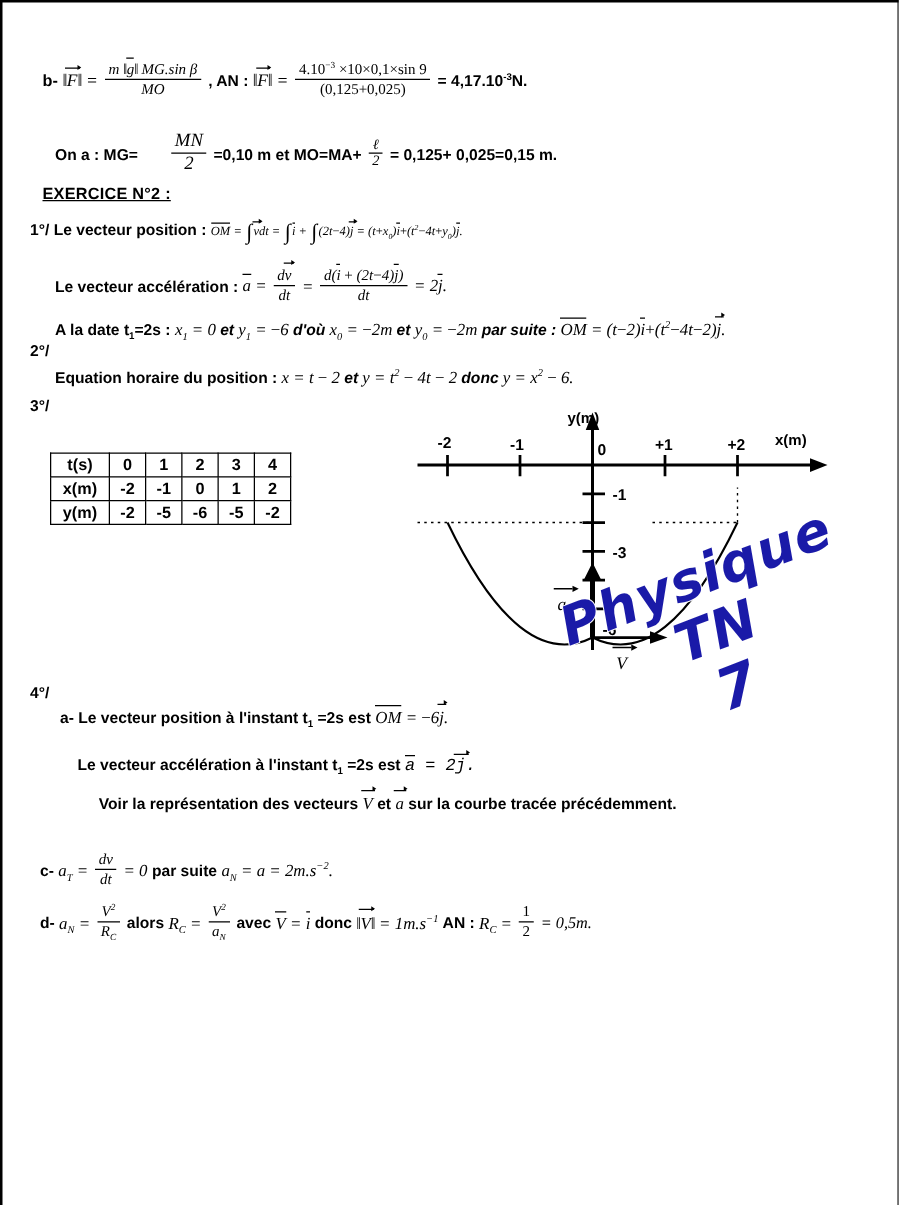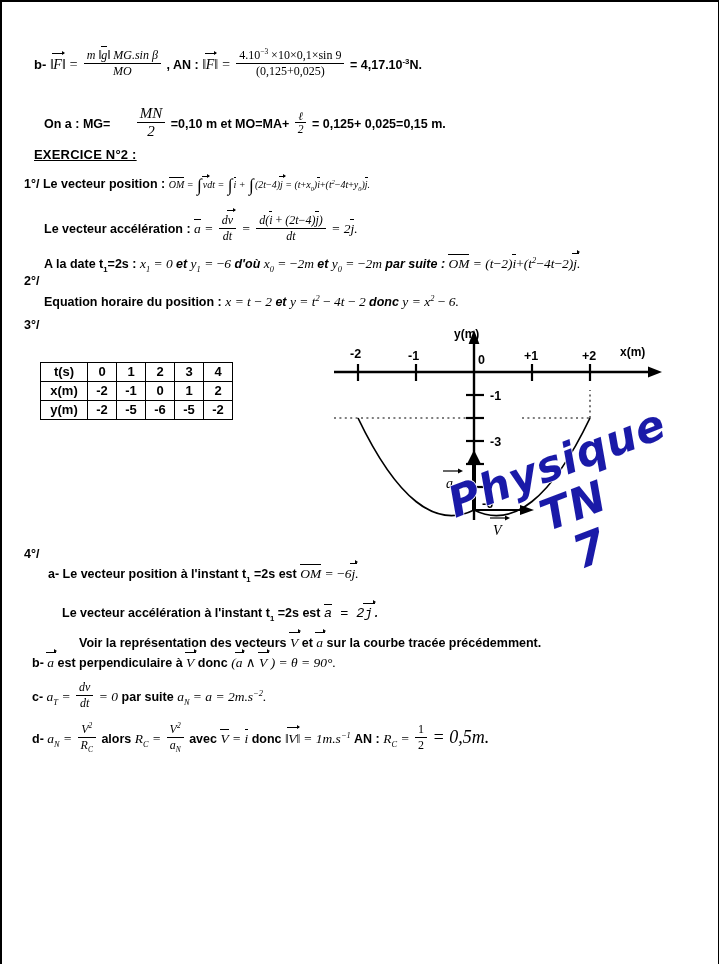--- a/index.html
+++ b/index.html
@@ -406,30 +406,20 @@
   </div>
 
   <div class="blk" style="left:60px; top:632px; font-size:12.5px;margin-left:17px;">
     <span class="txt">Voir la représentation des vecteurs</span>
     <span class="mi" style="font-size:13.5px;"><span class="vec">V</span></span>
     <span class="txt">et</span>
     <span class="mi" style="font-size:13.5px;"><span class="vec">a</span></span>
     <span class="txt">sur la courbe tracée précédemment.</span>
   </div>
 
-  <div class="blk" style="left:30px; top:652px; font-size:12.5px;">
-    <span class="txt b">b-</span>
-    <span class="mi" style="font-size:13.5px;"><span class="vec">a</span></span>
-    <span class="txt">est perpendiculaire à</span>
-    <span class="mi" style="font-size:13.5px;"><span class="vec">V</span></span>
-    <span class="txt">donc</span>
-    <span class="mi" style="font-size:13.5px;">
-      (<span class="vec">a</span> <span class="mu">∧</span> <span class="vec">V</span> ) = θ = 90°.
-    </span>
-  </div>
 
   <div class="blk" style="left:30px; top:680px; font-size:12.5px;">
     <span class="txt b">c-</span>
     <span class="mi" style="font-size:13.5px;">a<sub class="ix">T</sub> =</span>
     <span class="frac" style="font-size:12px;">
       <span class="num mi">dv</span>
       <span class="den mi">dt</span>
     </span>
     <span class="mi" style="font-size:13.5px;">= 0</span>
     <span class="txt">par suite</span>
@@ -458,16 +448,16 @@
     <span class="txt">donc</span>
     <span class="mi" style="font-size:13.5px;">
       <span class="nrm">‖</span><span class="vec">V</span><span class="nrm">‖</span> = 1m.s<sup class="ex">−1</sup>
     </span>
     <span class="txt">AN :</span>
     <span class="mi" style="font-size:13.5px;">R<sub class="ix">C</sub> =</span>
     <span class="frac" style="font-size:12px;">
       <span class="num mu">1</span>
       <span class="den mu">2</span>
     </span>
-    <span class="mi" style="font-size:18px;">= 0,5m.</span>
+    <span class="mi" style="font-size:13px;">= 0,5m.</span>
   </div>
 
 </div>
 
 </body></html>

